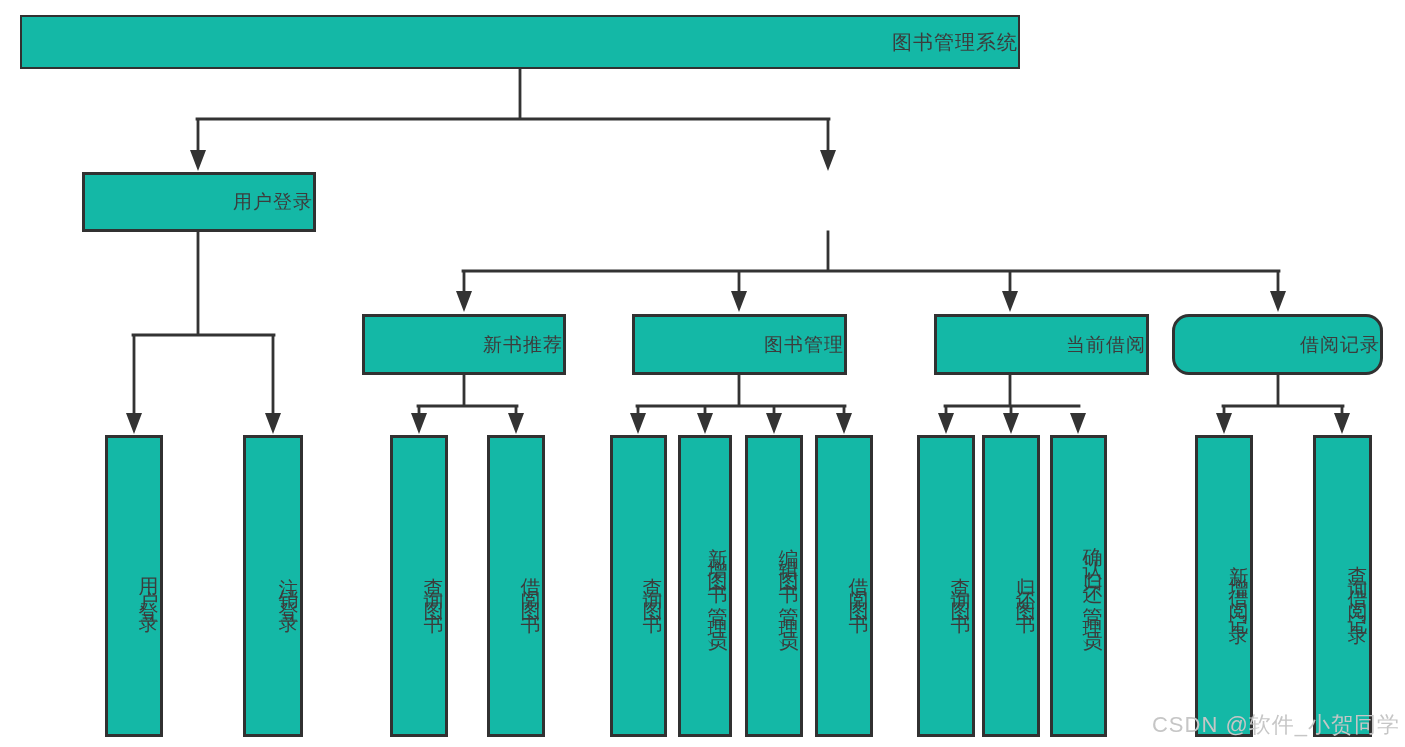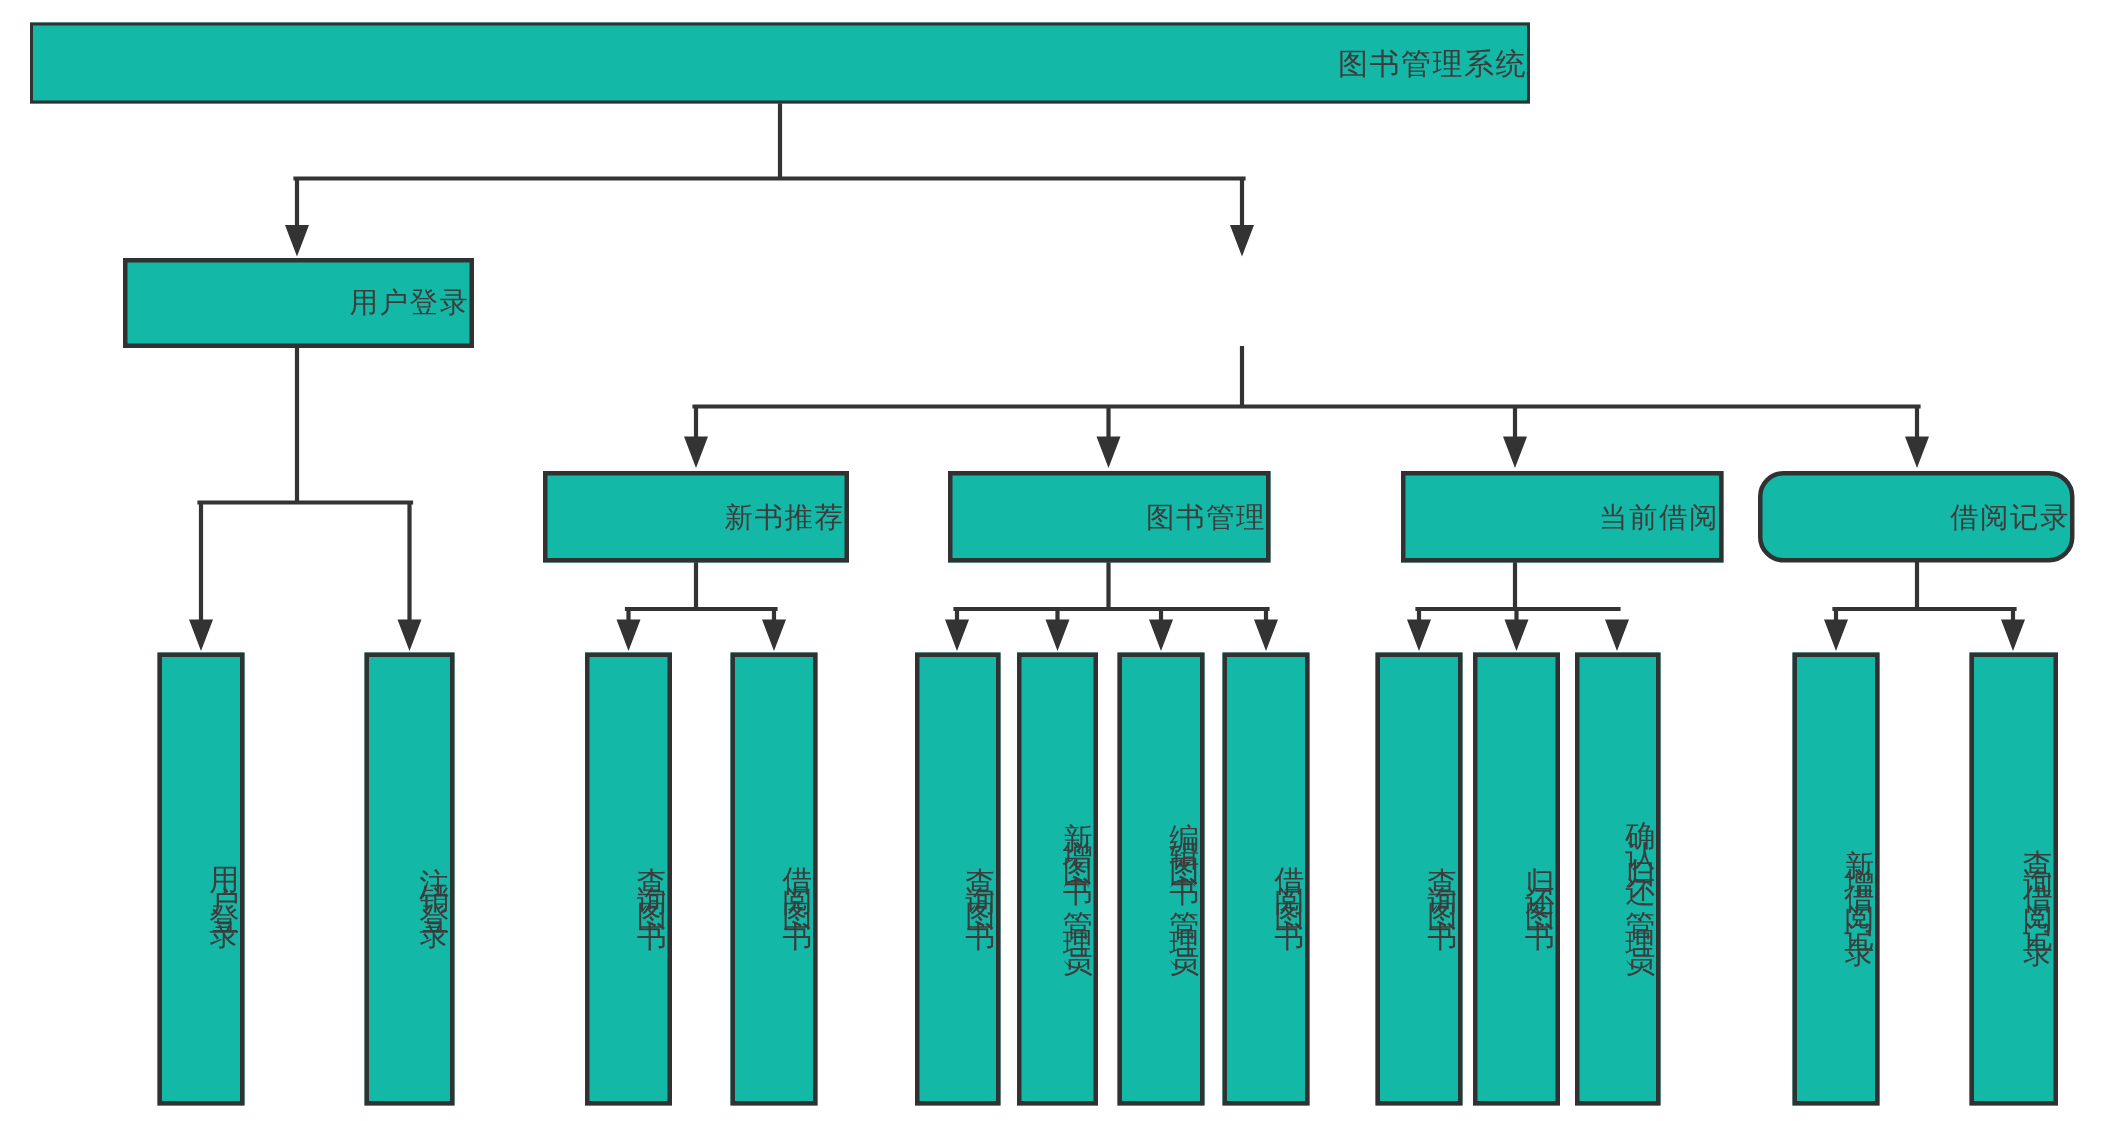--- a/index.html
+++ b/index.html
@@ -176,14 +176,15 @@
     <span class="vtext">确认归还（管理员）</span>
   </div>
 
   <div class="box" style="left:1195px; top:435px; width:58px; height:302px;">
     <span class="vtext">新增借阅记录</span>
   </div>
   <div class="box" style="left:1313px; top:435px; width:59px; height:302px;">
     <span class="vtext">查询借阅记录</span>
   </div>
 
+  <div class="watermark">CSDN @软件_小贺同学</div>
 
 </div>
 
 </body></html>

